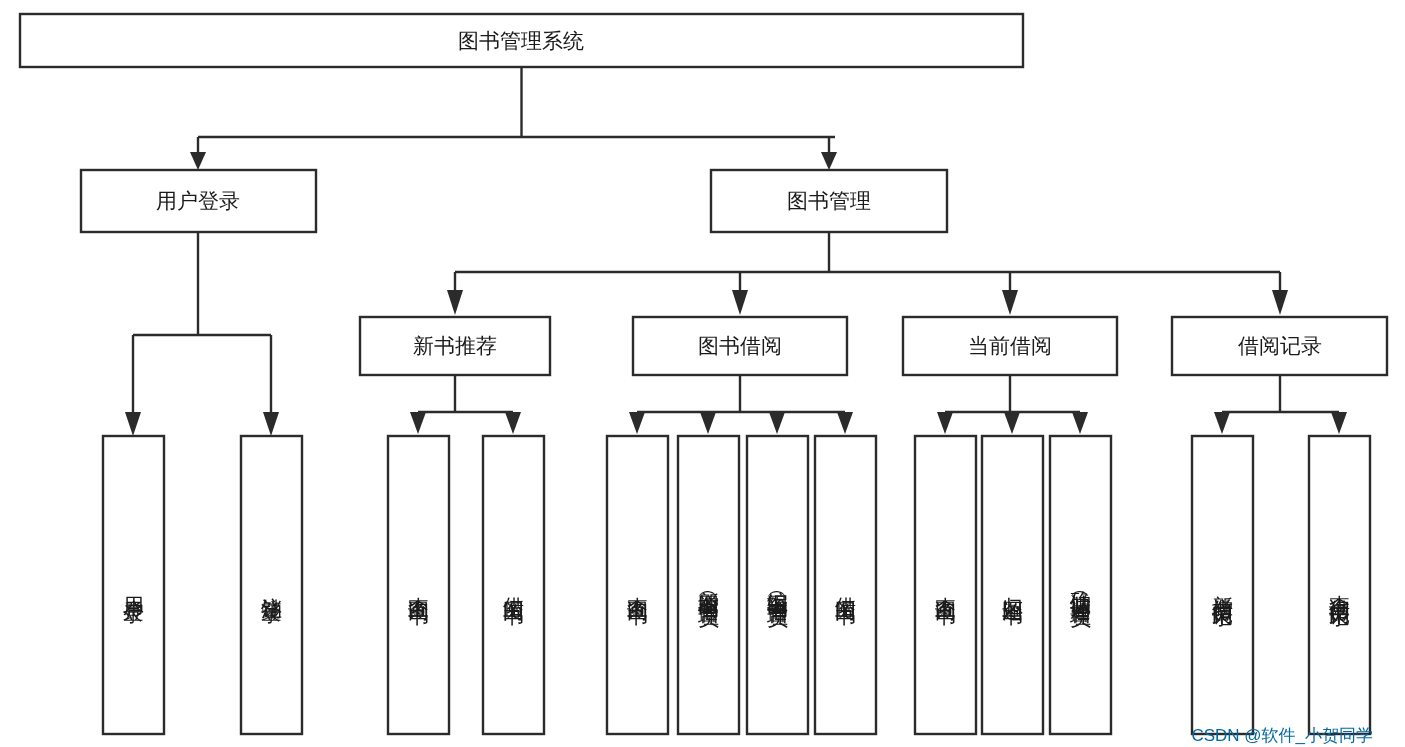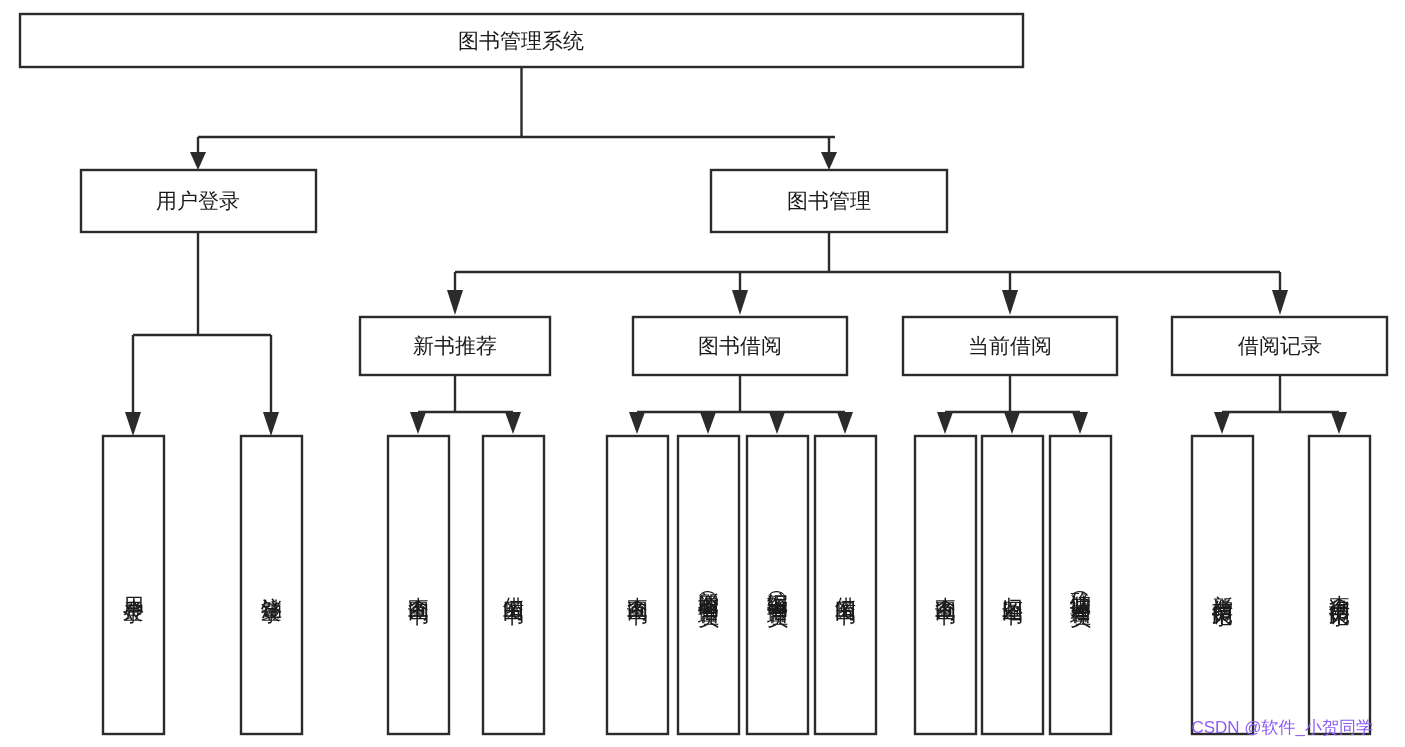--- a/index.html
+++ b/index.html
@@ -61,23 +61,23 @@
     text-orientation: upright;
     font-size: 21px;
     letter-spacing: 2.5px;
     color: #1a1a1a;
     text-align: center;
     font-family: "Liberation Sans", "DejaVu Sans", sans-serif;
   }
   .watermark {
     position: absolute;
     right: 18px;
-    bottom: 8px;
+    bottom: 0;
     font-size: 17px;
-    color: #8b5cf6;
+    color: #0369a1;
     font-family: "Liberation Sans", "DejaVu Sans", sans-serif;
     white-space: nowrap;
     pointer-events: none;
   }
 </style>
 </head>
 <body>
 
 <div id="diagram-root">
   <svg class="flow" viewBox="0 0 1405 747">

